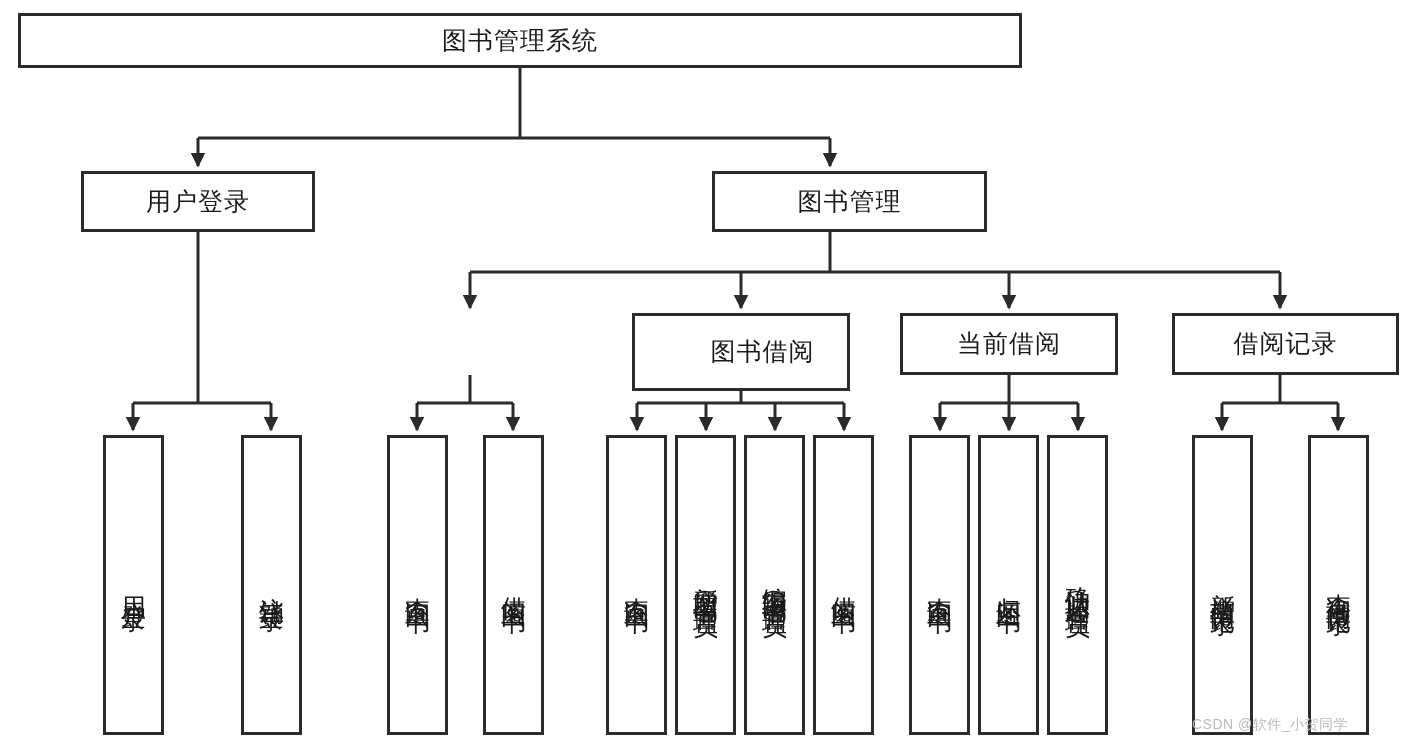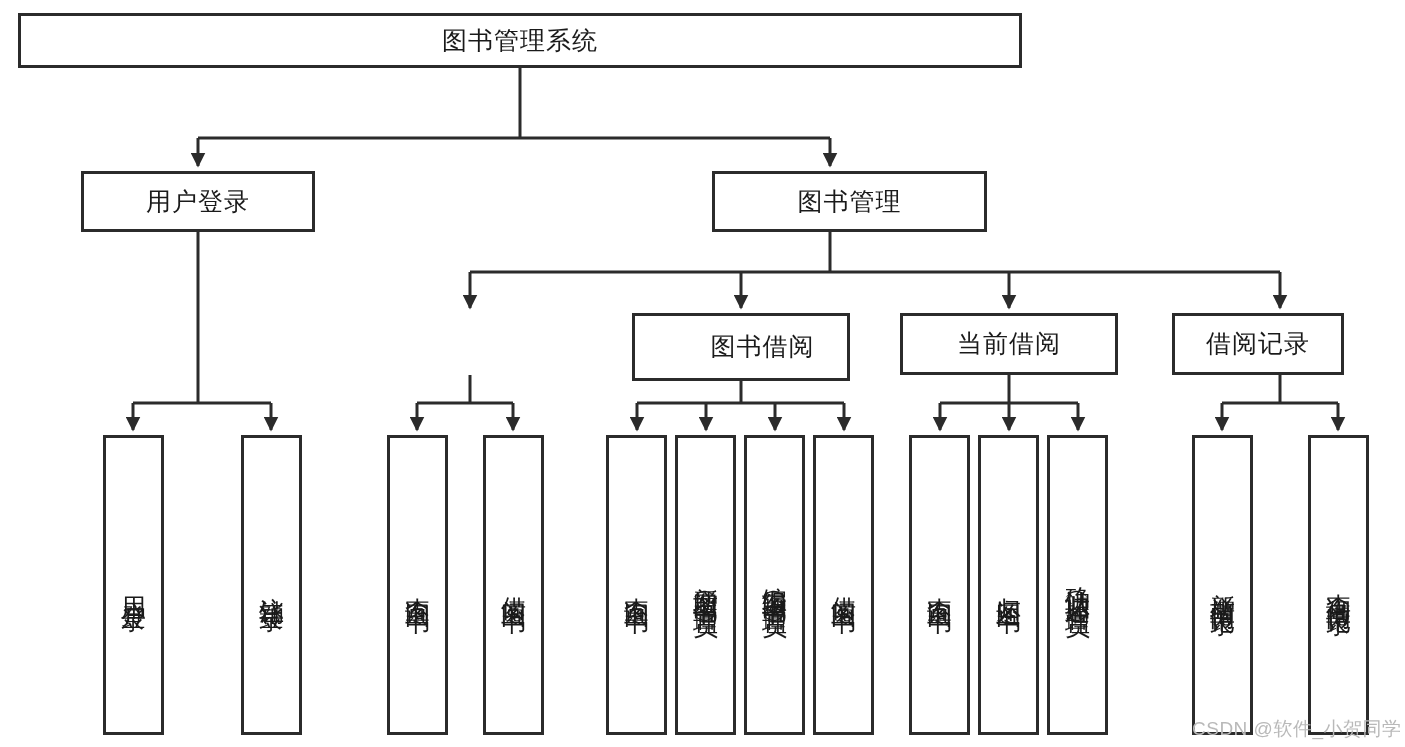--- a/index.html
+++ b/index.html
@@ -54,21 +54,21 @@
     white-space: nowrap;
     padding: 2px 0;
   }
   .node-v .vtext {
     writing-mode: vertical-rl;
     text-orientation: upright;
     display: block;
   }
   .watermark {
     position: absolute;
-    font-size: 19px;
+    font-size: 14px;
     color: #b9b9b9;
     letter-spacing: 0.5px;
     white-space: nowrap;
     user-select: none;
   }
 </style>
 </head>
 <body>
 
 <div id="diagram-canvas">
@@ -127,27 +127,27 @@
     <span>图书管理系统</span>
   </div>
 
   <div class="node node-h" style="left:81px; top:171px; width:234px; height:61px;">
     <span>用户登录</span>
   </div>
   <div class="node node-h" style="left:712px; top:171px; width:275px; height:61px;">
     <span>图书管理</span>
   </div>
 
-  <div class="node node-h" style="left:632px; top:313px; width:218px; height:68px;padding-left:43px;">
+  <div class="node node-h" style="left:632px; top:313px; width:218px; height:78px;padding-left:43px;">
     <span>图书借阅</span>
   </div>
   <div class="node node-h" style="left:900px; top:313px; width:218px; height:62px;">
     <span>当前借阅</span>
   </div>
-  <div class="node node-h" style="left:1172px; top:313px; width:172px; height:62px;">
+  <div class="node node-h" style="left:1172px; top:313px; width:227px; height:62px;">
     <span>借阅记录</span>
   </div>
 
   <div class="node node-v" style="left:103px; top:435px; width:61px; height:300px;">
     <span class="vtext">用户登录</span>
   </div>
   <div class="node node-v" style="left:241px; top:435px; width:61px; height:300px;">
     <span class="vtext">注销登录</span>
   </div>
 

